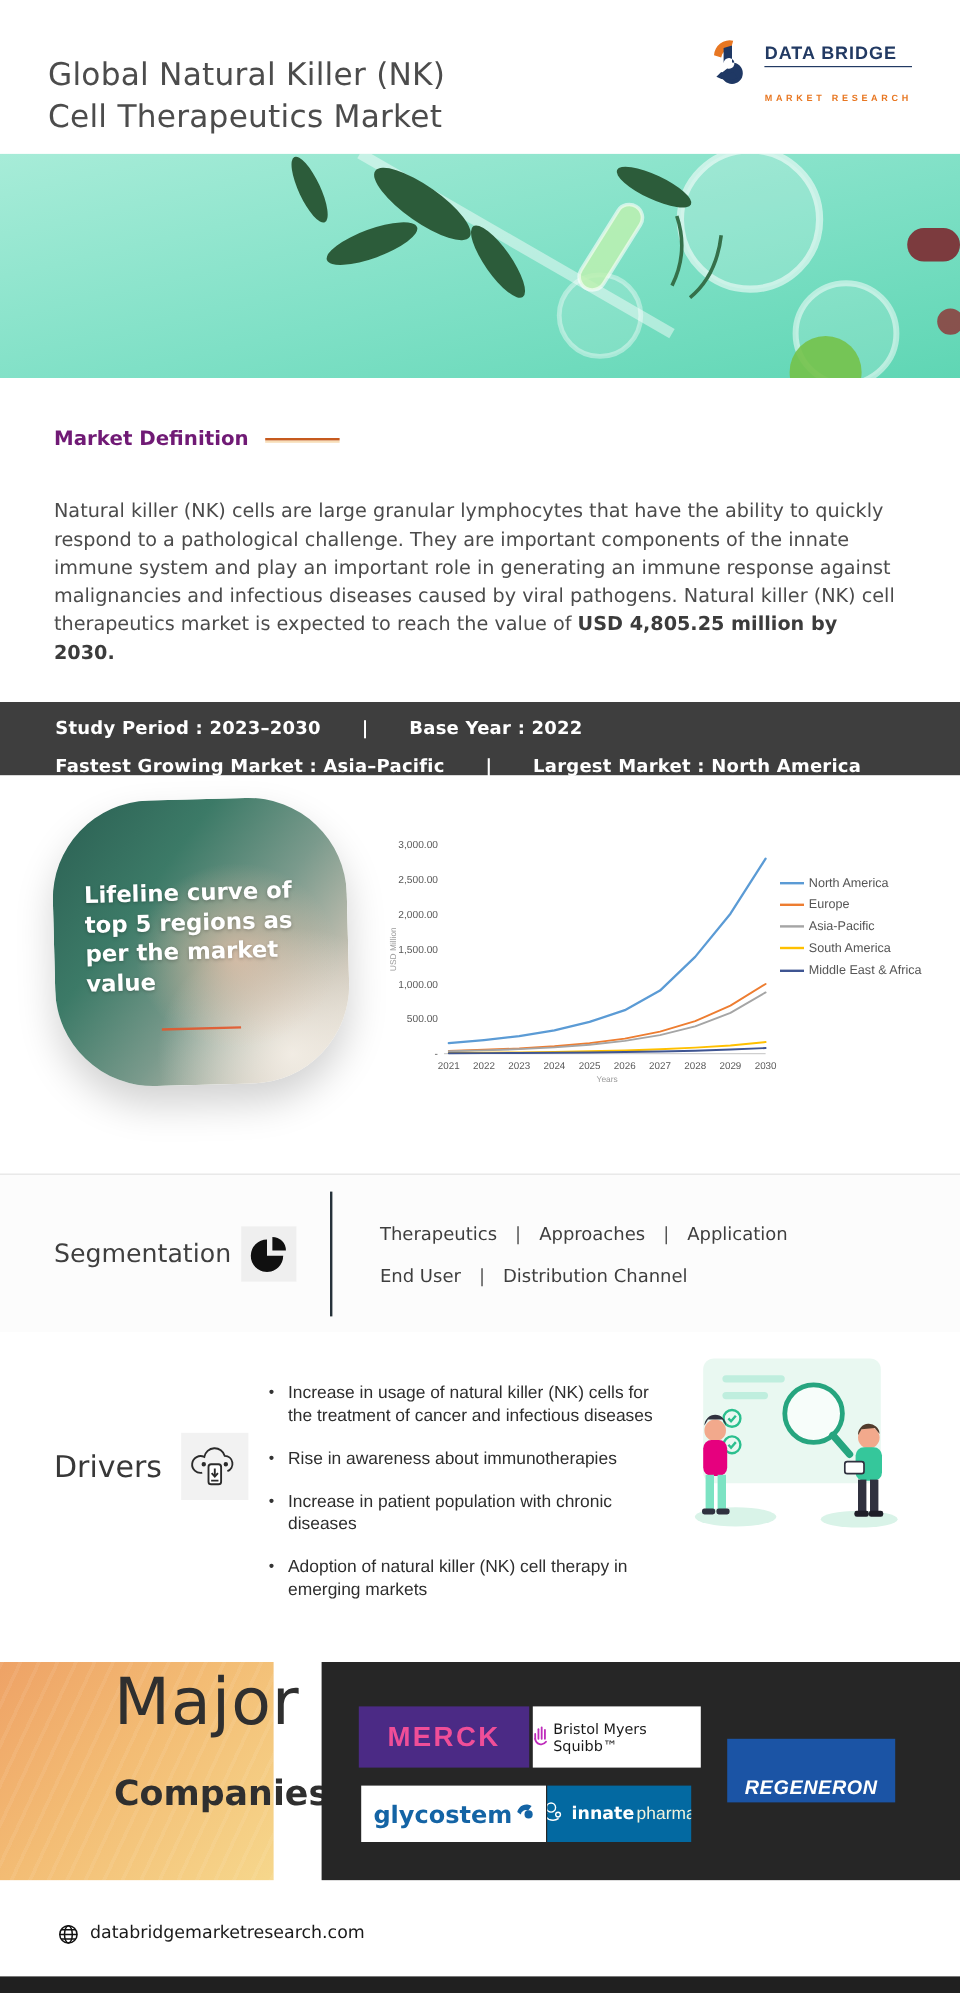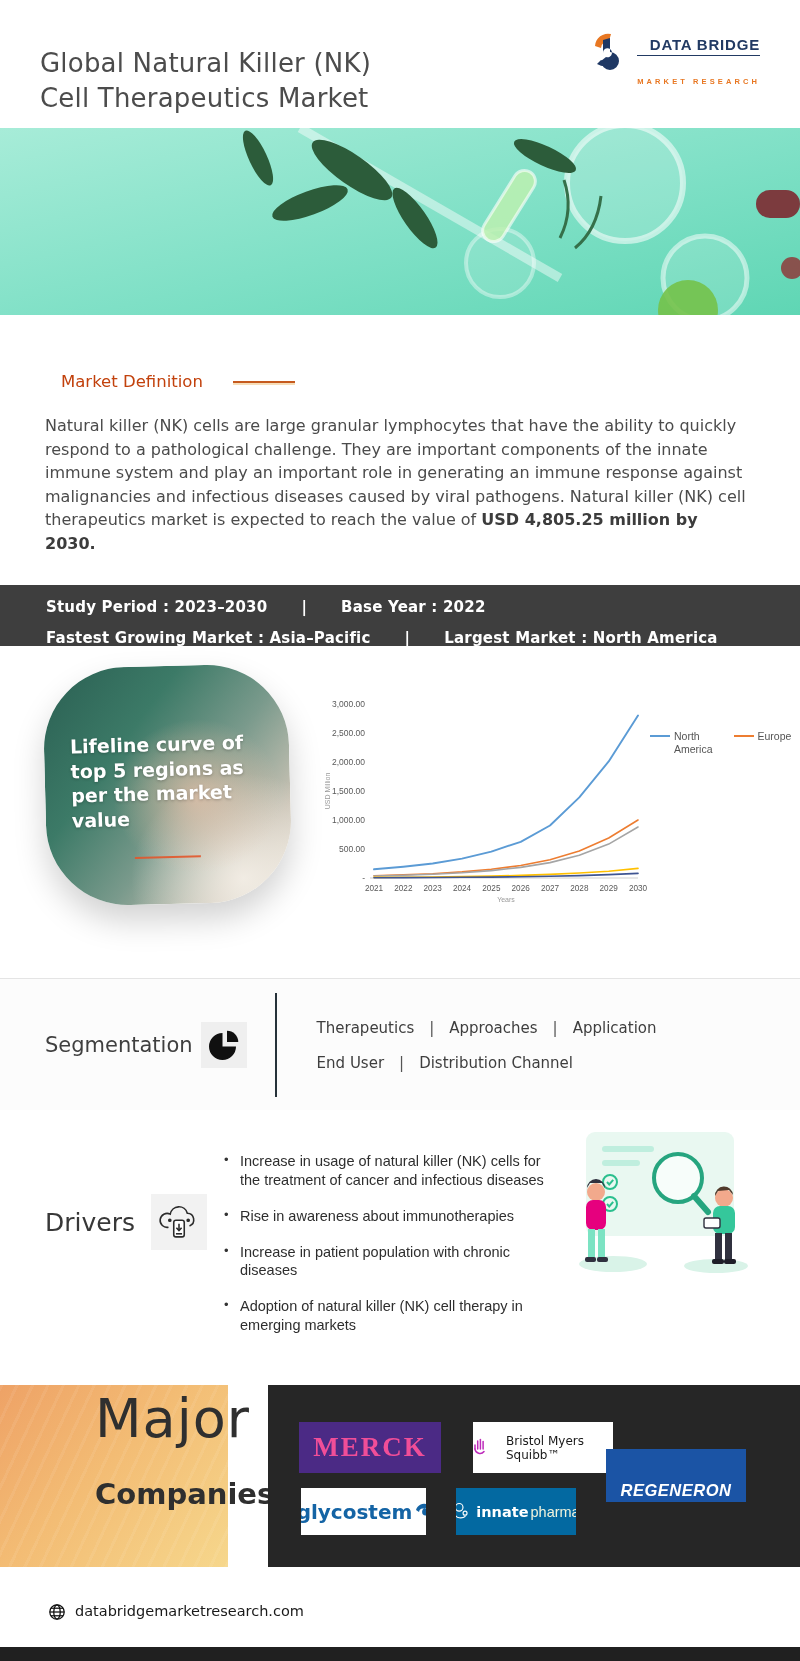--- a/index.html
+++ b/index.html
@@ -2,32 +2,32 @@
 <html><head>
 <meta charset="utf-8">
 <style>
   html,body{margin:0;padding:0;background:#ffffff;}
   .page{position:relative;width:800px;height:1661px;background:#fff;overflow:hidden;
         font-family:"Liberation Sans",sans-serif;color:#444;}
 
   
   .title{position:absolute;left:40px;top:46px;font-family:"DejaVu Sans",sans-serif;
          font-size:26px;line-height:1.35;color:#4c4c4c;font-weight:500;letter-spacing:.2px;}
-  .brand{position:absolute;right:40px;top:30px;display:flex;align-items:flex-start;gap:8px;text-align:right;}
+  .brand{position:absolute;right:40px;top:30px;display:flex;align-items:flex-start;gap:8px;}
   .brand-text{display:flex;flex-direction:column;padding-top:6px;}
   .brand-name{font-size:15px;font-weight:bold;color:#223a63;letter-spacing:.8px;
               border-bottom:1.5px solid #223a63;padding-bottom:2px;}
   .brand-tag{font-size:7.5px;color:#e87722;letter-spacing:3.1px;margin-top:21px;font-weight:bold;}
 
   
   .hero{position:absolute;left:0;top:128px;width:800px;height:187px;overflow:hidden;}
 
   
   .def-head{position:absolute;left:45px;top:356px;display:flex;align-items:center;gap:14px;}
-  .def-head h2{margin:16px;font-size:16.5px;font-weight:400;color:#c2410c;font-family:"DejaVu Sans",sans-serif;}
+  .def-head h2{margin:0;font-size:16.5px;font-weight:700;color:#701a75;font-family:"DejaVu Sans",sans-serif;}
   .def-rule{width:62px;height:2px;background:#c65a1e;box-shadow:0 2px 0 rgba(240,195,127,.55);}
   .def-text{position:absolute;left:45px;top:398px;width:706px;font-size:16px;line-height:1.47;
             color:#4b4b4b;font-family:"DejaVu Sans",sans-serif;font-weight:400;}
   .def-text strong{color:#3c3c3c;}
 
   
   .band{position:absolute;left:0;top:585px;width:800px;height:61px;background:#3e3e3e;}
   .band-row{position:absolute;left:46px;display:flex;align-items:center;color:#fff;
             font-weight:bold;font-size:15px;font-family:"DejaVu Sans",sans-serif;letter-spacing:.2px;}
   .band-row.r1{top:13px;}
@@ -41,21 +41,21 @@
             background:
               radial-gradient(120px 110px at 62% 55%, rgba(236,195,170,.75) 0%, rgba(236,195,170,0) 70%),
               radial-gradient(150px 140px at 80% 90%, rgba(245,240,232,.9) 0%, rgba(245,240,232,0) 75%),
               linear-gradient(128deg,#2a5f52 0%,#3c7a67 32%,#7a9a8c 58%,#c9c2b4 82%,#efe9e0 100%);
             box-shadow:0 16px 32px rgba(0,0,0,.18);}
   .squircle-caption{position:absolute;left:26px;top:66px;width:190px;color:#fff;
             font-family:"DejaVu Sans",sans-serif;font-size:19px;font-weight:600;line-height:1.3;
             text-shadow:0 1px 3px rgba(0,0,0,.25);}
   .squircle-dash{position:absolute;left:88px;top:190px;width:66px;height:2px;background:#e2572b;opacity:.9;}
   .chart-wrap{position:absolute;left:316px;top:28px;display:flex;align-items:flex-start;}
-  .legend{display:flex;flex-direction:row;gap:21px;padding-top:42px;width:118px;justify-content:space-between;}
+  .legend{display:flex;flex-direction:column;gap:5px;padding-top:42px;width:118px;justify-content:space-between;}
   .legend-item{display:flex;align-items:flex-start;gap:4px;font-size:10.5px;color:#555;line-height:1.25;}
   .legend-swatch{flex:0 0 20px;width:20px;height:2px;margin-top:5px;}
 
   
   .seg{position:absolute;left:0;top:978px;width:800px;height:132px;background:#fcfcfc;
        border-top:1px solid #e4e4e4;border-bottom:1px solid #e0e0e0;}
   .seg-photo{position:absolute;right:40px;top:0;width:330px;height:100%;opacity:.5;pointer-events:none;
        background:
          radial-gradient(70px 60px at 18% 35%, #c7c8ec 0%, rgba(199,200,236,0) 72%),
          radial-gradient(90px 80px at 52% 65%, #b8baе4 0%, rgba(184,186,228,0) 70%),
@@ -87,29 +87,29 @@
       background:
         repeating-linear-gradient(115deg, rgba(255,255,255,.07) 0 3px, rgba(255,255,255,0) 3px 14px),
         linear-gradient(135deg,#eea266 0%,#f3bc74 45%,#f6d78c 100%);}
   .major-title1{position:absolute;left:95px;top:2px;font-family:"DejaVu Sans",sans-serif;
         font-size:54px;font-weight:500;color:#2f2f2f;letter-spacing:1px;}
   .major-title2{position:absolute;left:95px;top:92px;font-family:"DejaVu Sans",sans-serif;
         font-size:29px;font-weight:600;color:#2f2f2f;}
   .major-right{position:absolute;left:268px;top:0;width:532px;height:182px;background:#262626;}
   .logo-box{position:absolute;display:flex;align-items:center;justify-content:center;overflow:hidden;}
   .logo-merck{left:31px;top:37px;width:142px;height:51px;background:#4b2a85;}
-  .logo-merck span{color:#f04e98;font-weight:bold;font-size:27px;letter-spacing:2px;
-        font-family:Liberation Serif, serif;}
-  .logo-bms{left:205px;top:37px;width:140px;height:51px;background:#ffffff;gap:20px;}
+  .logo-merck span{color:#f04e98;font-weight:bold;font-size:23px;letter-spacing:2px;
+        font-family:Liberation Sans, sans-serif;}
+  .logo-bms{left:176px;top:37px;width:140px;height:51px;background:#ffffff;gap:4px;}
   .logo-bms span{color:#1a1a1a;font-size:12px;font-weight:500;font-family:"DejaVu Sans",sans-serif;}
   .logo-regeneron{left:338px;top:64px;width:140px;height:53px;background:#1b54a5;flex-direction:column;gap:2px;}
   .logo-regeneron .rg{color:#fff;font-style:italic;font-weight:bold;font-size:16.5px;
         letter-spacing:.5px;font-family:"Liberation Sans",sans-serif;margin-top:38px;}
   .logo-regeneron .rg-tag{color:#b9cdf0;font-size:6.5px;letter-spacing:1.6px;font-weight:bold;font-style:italic;}
-  .logo-glycostem{left:33px;top:103px;width:125px;height:47px;background:#ffffff;gap:2px;}
+  .logo-glycostem{left:33px;top:103px;width:154px;height:47px;background:#ffffff;gap:2px;}
   .logo-glycostem span{color:#1464a5;font-size:20px;font-weight:600;font-family:"DejaVu Sans",sans-serif;}
   .logo-innate{left:188px;top:103px;width:120px;height:47px;background:#0369a1;gap:6px;}
   .logo-innate .in-b{color:#fff;font-weight:bold;font-size:14.5px;font-family:"DejaVu Sans",sans-serif;}
   .logo-innate .in-l{color:#f2f4dd;font-weight:300;font-size:14.5px;margin-left:-4px;}
 
   
   .footer{position:absolute;left:0;top:1567px;width:800px;height:94px;background:#fff;}
   .footer-inner{position:absolute;left:48px;top:36px;display:flex;align-items:flex-start;gap:9px;}
   .footer-site{font-size:14.5px;font-weight:500;color:#1a1a1a;text-decoration:none;
         font-family:"DejaVu Sans",sans-serif;}

